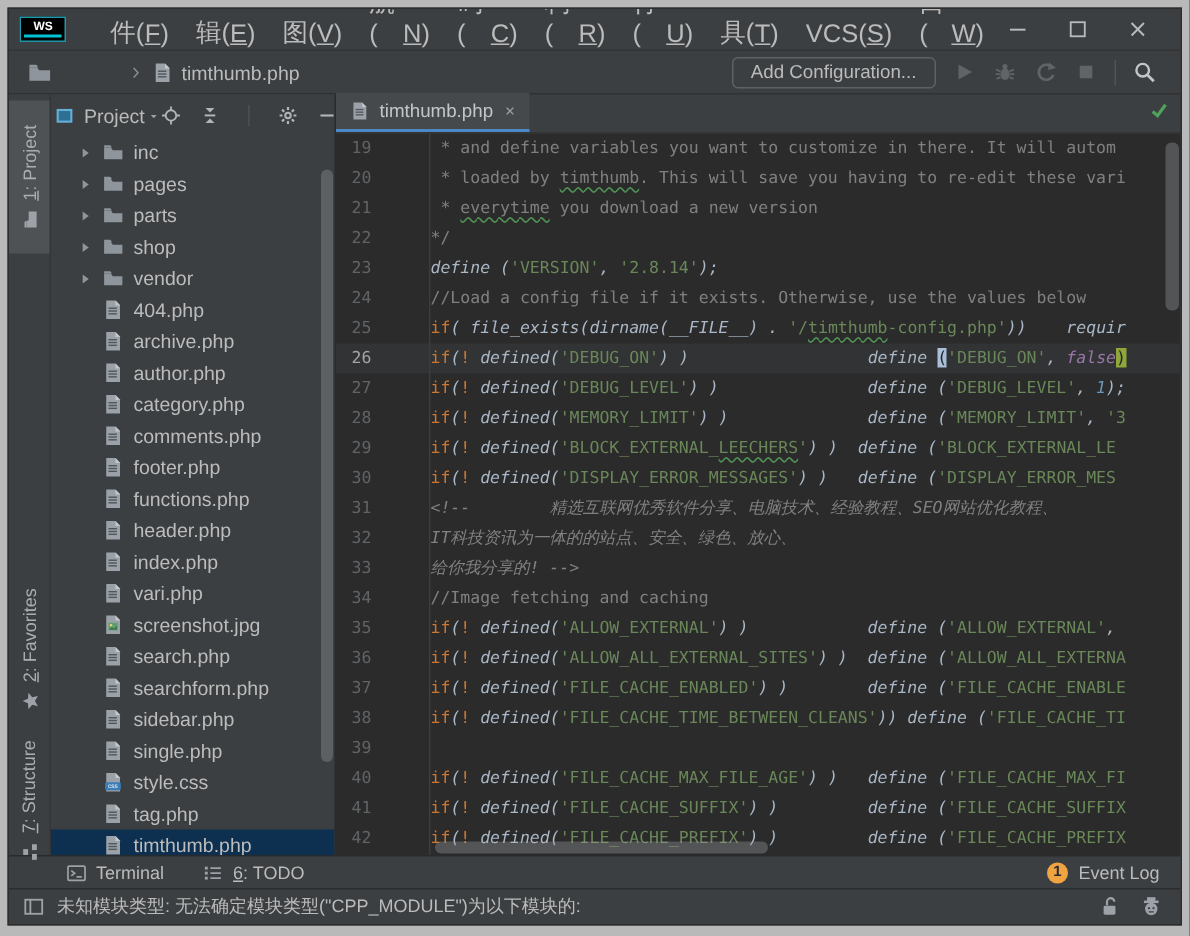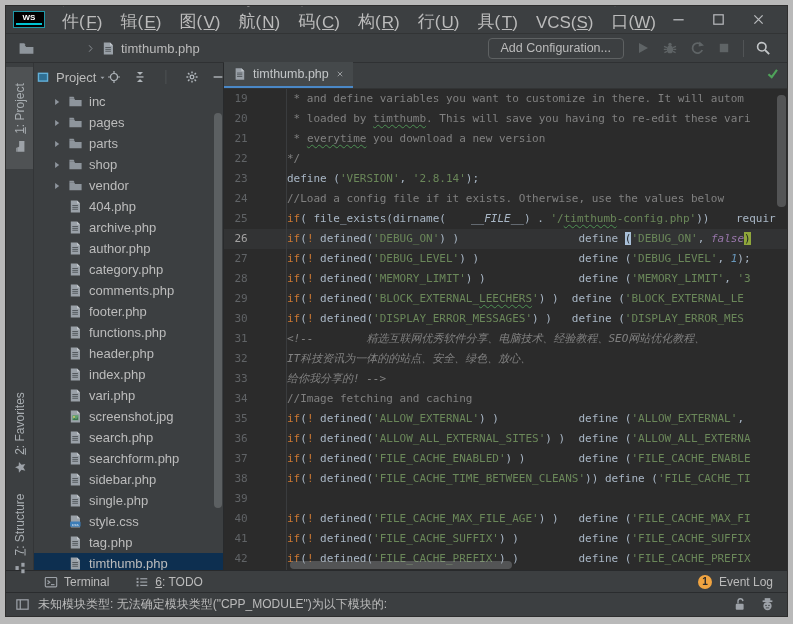--- a/index.html
+++ b/index.html
@@ -4,21 +4,21 @@
 <style>
   * { margin:0; padding:0; box-sizing:border-box; }
   html,body { background:#888; }
   body { font-family:"Liberation Sans","DejaVu Sans",sans-serif; }
 
   .frame { position:relative; width:793px; height:624px; background:#b9b9b9; padding:5px 5px 7px 5px; }
   .win { position:relative; width:100%; height:100%; background:#3c3f41; display:flex; flex-direction:column; overflow:hidden; border:1px solid #2e2e2e; }
 
   
   .titlebar { height:28px; display:flex; align-items:center; background:#3c3f41; border-bottom:1px solid #323435; flex:0 0 auto; }
-  .logo { width:39px; height:17px; margin:0 8px 0 7px; background:#000; border:1px solid #1e98a8; position:relative; display:flex; align-items:flex-start; justify-content:center; }
+  .logo { width:39px; height:17px; margin:0 20px 0 7px; background:#000; border:1px solid #1e98a8; position:relative; display:flex; align-items:flex-start; justify-content:center; }
   .logo .ws { color:#fff; font-size:8px; font-weight:bold; line-height:11px; letter-spacing:0; }
   .logo .bar { position:absolute; left:2px; right:2px; bottom:2px; height:2px; background:#00c4d4; }
   .menubar { display:flex; align-items:center; height:100%; }
   .menu-item { padding:0 9px; font-size:17px; color:#bbbbbb; height:100%; display:flex; align-items:flex-end; cursor:default; }
   .menu-item u { text-decoration:underline; }
   .win-controls { margin-left:auto; display:flex; align-items:center; gap:14px; padding-right:16px; }
   .win-btn { width:26px; height:20px; display:flex; align-items:center; justify-content:center; }
 
   
   .toolbar { height:29px; display:flex; align-items:center; background:#3c3f41; border-bottom:1px solid #2f3133; flex:0 0 auto; }
@@ -62,22 +62,22 @@
   .ln .lnum { width:48px; flex:0 0 auto; text-align:center; padding-right:14px; color:#606366; }
   .ln .lcode { flex:1 1 auto; padding-left:15px; color:#a9b7c6; overflow:hidden; }
   .ln.cur { background:#323334; }
   .ln.cur .lnum { color:#a4a3a3; }
   .tk.cmt { color:#808080; }
   .tk.cmtI { color:#808080; font-style:italic; }
   .tk.kw { color:#cc7832; }
   .tk.str { color:#6a8759; }
   .tk.num { color:#6897bb; font-style:italic; }
   .tk.cnst { color:#9876aa; font-style:italic; }
-  .tk.pln { color:#a9b7c6; }
-  .tk.mag { color:#a9b7c6; font-style:italic;margin-left:25px; }
+  .tk.pln { color:#a9b7c6;font-style:italic; }
+  .tk.mag { color:#a9b7c6; font-style:italic; }
   .tk.typo { text-decoration:underline wavy #4e9154; text-decoration-thickness:1px; text-underline-offset:2px; }
   .tk.brL { background:#a9c0d8; color:#1f2326; }
   .tk.brR { background:#8fa63b; color:#1f2326; }
   .insp-check { position:absolute; top:4px; right:8px; }
   .ed-vscroll { position:absolute; top:32px; right:1px; width:9px; height:112px; background:rgba(169,172,174,0.32); border-radius:4px; }
   .ed-hscroll { position:absolute; bottom:1px; left:66px; width:222px; height:8px; background:rgba(169,172,174,0.32); border-radius:4px; }
 
   
   .bottombar { height:22px; background:#3c3f41; border-top:1px solid #282a2c; display:flex; align-items:center; font-size:12px; color:#bbbbbb; flex:0 0 auto; }
   .bb-left { display:flex; align-items:center; gap:26px; padding-left:38px; }

